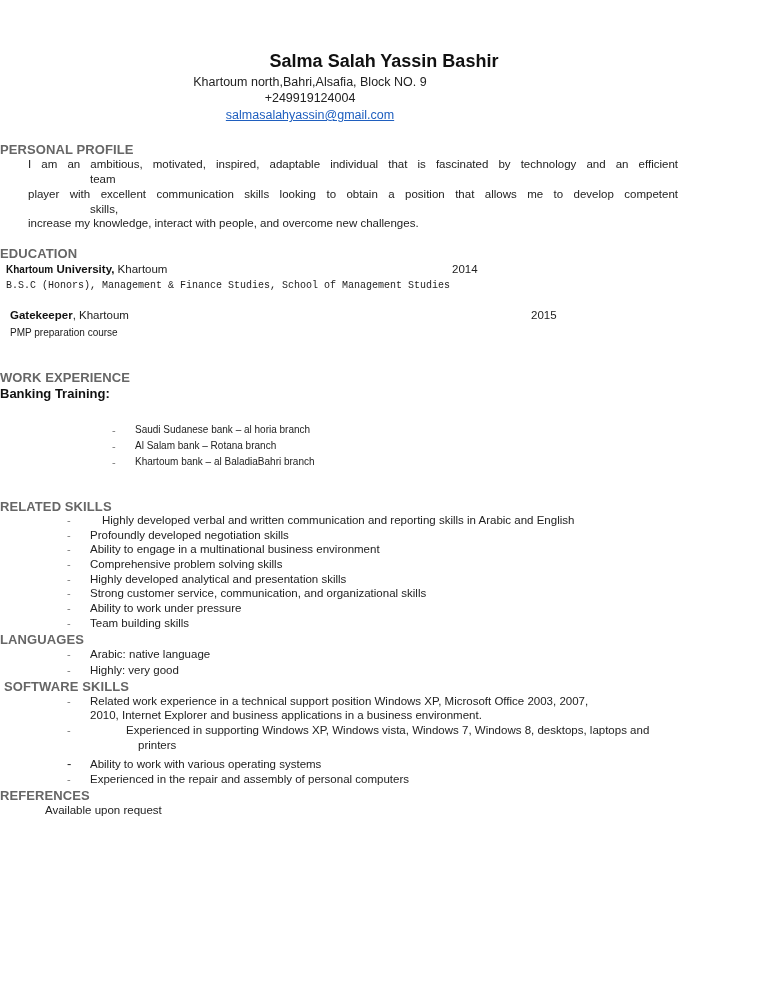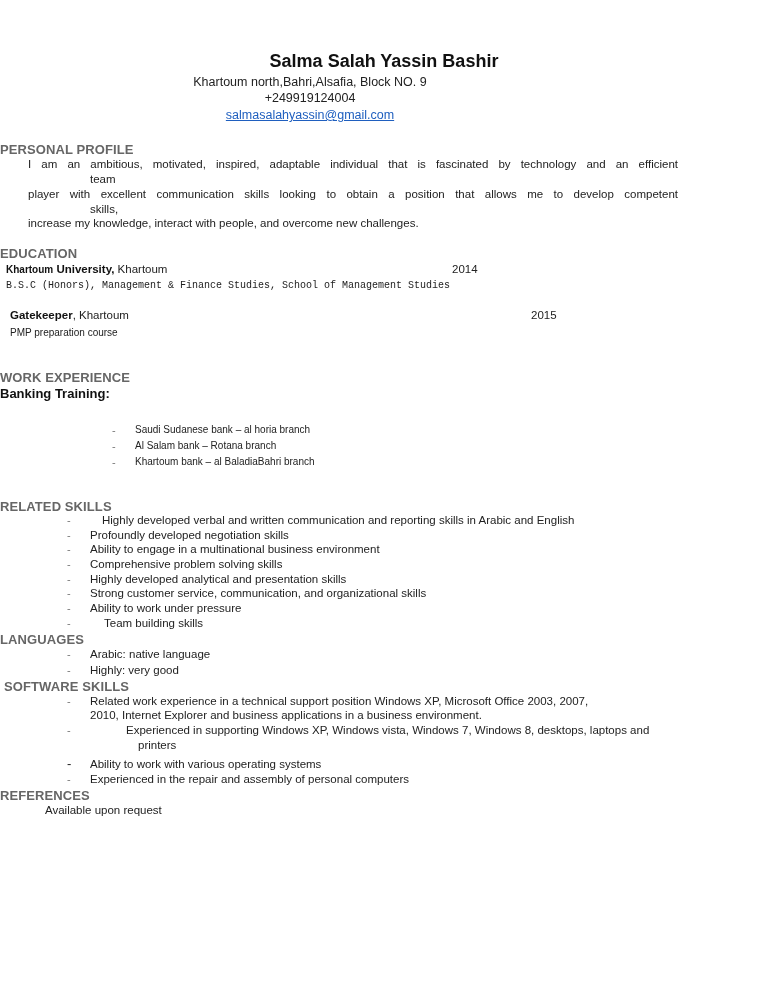--- a/index.html
+++ b/index.html
@@ -64,21 +64,21 @@
 <div class="abs body" style="top:543px; left:90px;">Ability to engage in a multinational business environment</div>
 <div class="abs dash" style="top:558px; left:67px;">-</div>
 <div class="abs body" style="top:558px; left:90px;">Comprehensive problem solving skills</div>
 <div class="abs dash" style="top:573px; left:67px;">-</div>
 <div class="abs body" style="top:573px; left:90px;">Highly developed analytical and presentation skills</div>
 <div class="abs dash" style="top:587px; left:67px;">-</div>
 <div class="abs body" style="top:587px; left:90px;">Strong customer service, communication, and organizational skills</div>
 <div class="abs dash" style="top:602px; left:67px;">-</div>
 <div class="abs body" style="top:602px; left:90px;">Ability to work under pressure</div>
 <div class="abs dash" style="top:617px; left:67px;">-</div>
-<div class="abs body" style="top:617px; left:104px;">Team building skills</div>
+<div class="abs body" style="top:617px; left:90px;">Team building skills</div>
 
 <div class="abs heading" style="top:632px; left:0;">LANGUAGES</div>
 <div class="abs dash" style="top:648px; left:67px;">-</div>
 <div class="abs body" style="top:648px; left:90px;">Arabic: native language</div>
 <div class="abs dash" style="top:664px; left:67px;">-</div>
 <div class="abs body" style="top:664px; left:90px;">Highly: very good</div>
 
 <div class="abs heading" style="top:679px; left:4px;">SOFTWARE SKILLS</div>
 <div class="abs dash" style="top:695px; left:67px;">-</div>
 <div class="abs body" style="top:695px; left:90px;">Related work experience in a technical support position Windows XP, Microsoft Office 2003, 2007,</div>

